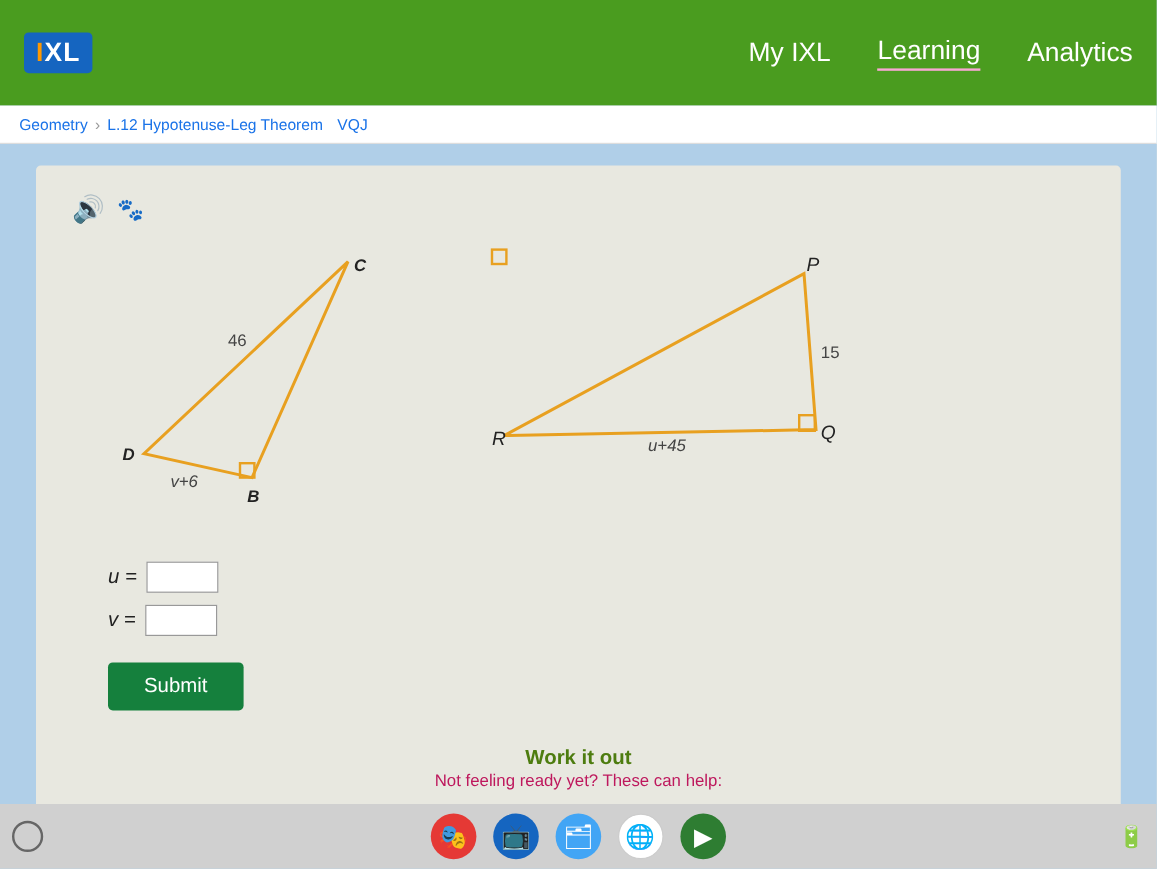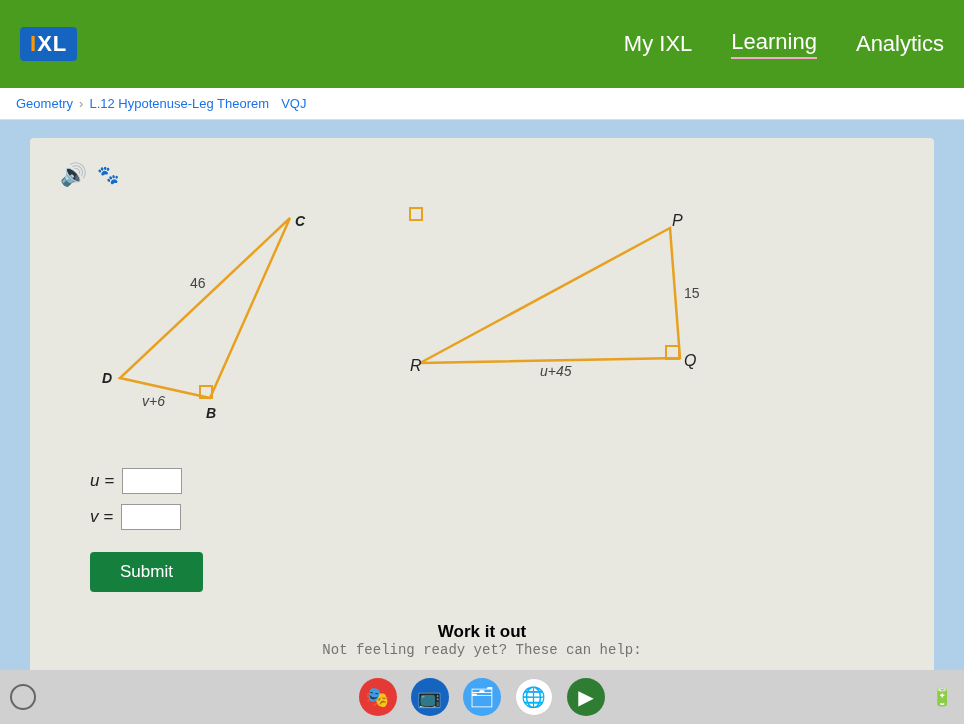--- a/index.html
+++ b/index.html
@@ -155,29 +155,28 @@
     }
 
     
     .work-it-out {
       text-align: center;
       margin-top: 30px;
       color: #c0392b;
       font-size: 16px;
     }
     .work-it-out .title {
-      color: #000000;
+      color: #4d7c0f;
       font-size: 17px;
       font-weight: bold;
       cursor: pointer;
     }
     .work-it-out .subtitle {
-      color: #737373;
+      color: #be185d;
       font-size: 14px;
-      font-family: Liberation Mono, monospace;
     }
 
     
     .taskbar {
       position: absolute;
       bottom: 0;
       left: 0;
       right: 0;
       height: 54px;
       background: #d0d0d0;

